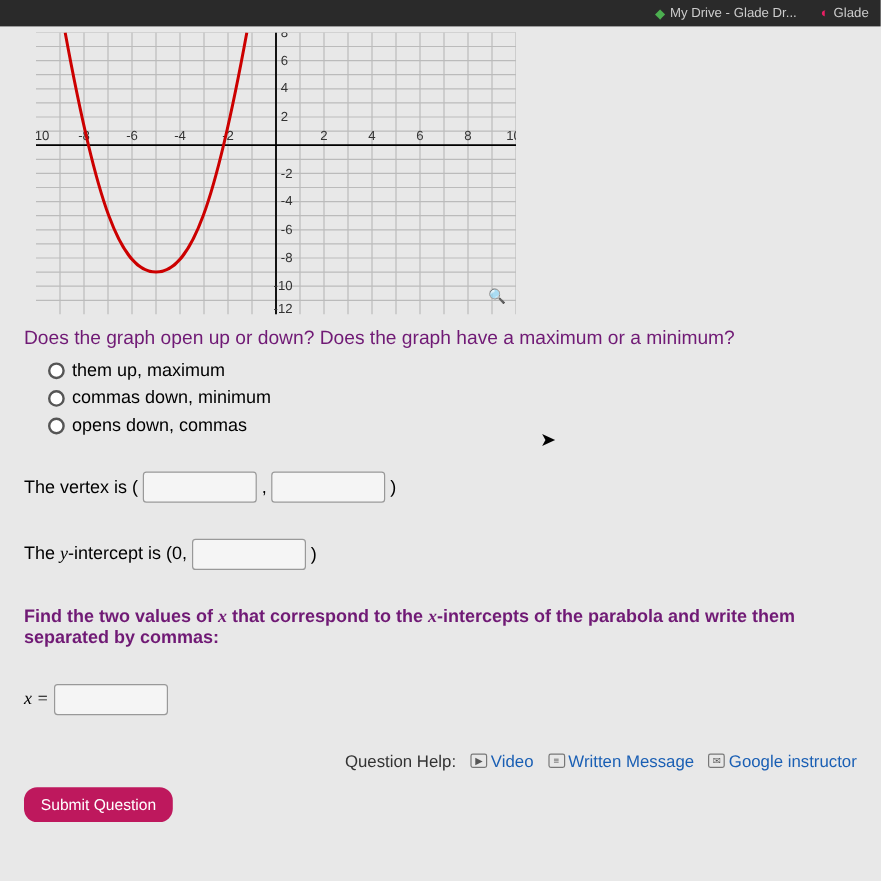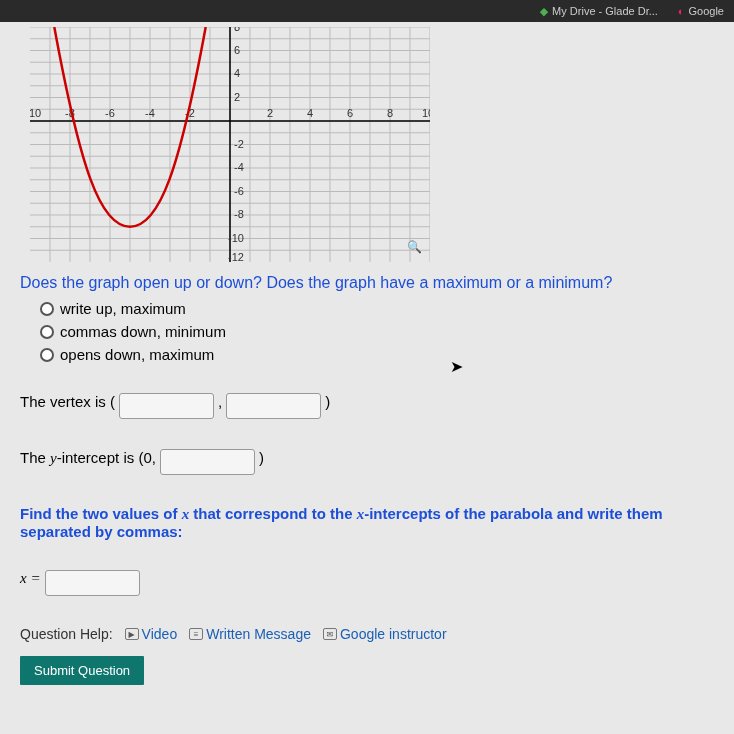--- a/index.html
+++ b/index.html
@@ -39,21 +39,21 @@
     .graph-container {
       position: relative;
       width: 400px;
       height: 235px;
       margin-left: 10px;
       margin-top: 5px;
     }
     .graph-svg { width: 100%; height: 100%; }
     .question-text {
       font-size: 16px;
-      color: #1d4ed8;
+      color: #701a75;
       margin: 12px 0 8px 0;
     }
     .options { margin-left: 20px; }
     .option-row {
       display: flex;
       align-items: center;
       gap: 6px;
       margin: 6px 0;
       font-size: 15px;
     }
@@ -61,60 +61,62 @@
       width: 14px;
       height: 14px;
       border: 2px solid #555;
       border-radius: 50%;
       background: #fff;
     }
     .input-row {
       margin: 30px 0;
       font-size: 15px;
       display: flex;
+      align-items: center;
       gap: 4px;
       flex-wrap: wrap;
     }
     .text-input {
       border: 1px solid #999;
       background: #f5f5f5;
       height: 26px;
       width: 95px;
       border-radius: 3px;
       padding: 0 4px;
     }
     .italic { font-style: italic; font-family: 'Times New Roman', serif; }
     .help-row {
       margin-top: 16px;
       font-size: 14px;
       color: #333;
       display: flex;
       align-items: center;
       gap: 12px;
+      justify-content: flex-end;
     }
     .help-link { color: #1a5fb4; display: flex; align-items: center; gap: 3px; }
     .help-icon {
       border: 1px solid #777;
       width: 14px;
       height: 12px;
       border-radius: 2px;
       font-size: 8px;
       display: flex;
       align-items: center;
       justify-content: center;
       color: #555;
     }
     .submit-btn {
       margin-top: 14px;
-      background: #0f766e;
+      background: #be185d;
       color: #fff;
       border: none;
       padding: 7px 14px;
       font-size: 13px;
-      border-radius: 1px;
+      border-radius: 11px;
     }
     .cursor {
       position: absolute;
       left: 450px;
       top: 330px;
       font-size: 16px;
       color: #000;
     }
     .magnify {
       position: absolute;
@@ -127,21 +129,21 @@
 </head>
 <body>
 
 <div class="browser-bar">
   <div class="browser-tab">
     <span style="color:#4caf50;">◆</span>
     <span>My Drive - Glade Dr...</span>
   </div>
   <div class="browser-tab">
     <span style="color:#e91e63;">◐</span>
-    <span>Google</span>
+    <span>Glade</span>
   </div>
 </div>
 
 <div class="blue-tab"></div>
 
 <div class="content">
 
   <div class="graph-container">
     <svg class="graph-svg" viewBox="0 0 400 235">
 
@@ -221,29 +223,29 @@
       <path d="M 24.3 0 C 50 140, 70 199.75, 100 199.75 C 130 199.75, 150 140, 175.7 0" fill="none" stroke="#c00" stroke-width="2.5"></path>
     </svg>
     <span class="magnify">🔍</span>
   </div>
 
   <div class="question-text">Does the graph open up or down? Does the graph have a maximum or a minimum?</div>
 
   <div class="options">
     <div class="option-row">
       <span class="radio"></span>
-      <span>write up, maximum</span>
+      <span>them up, maximum</span>
     </div>
     <div class="option-row">
       <span class="radio"></span>
       <span>commas down, minimum</span>
     </div>
     <div class="option-row">
       <span class="radio"></span>
-      <span>opens down, maximum</span>
+      <span>opens down, commas</span>
     </div>
   </div>
 
   <div class="cursor">➤</div>
 
   <div class="input-row">
     <span>The vertex is (</span>
     <input class="text-input" style="">
     <span>,</span>
     <input class="text-input" style="">

